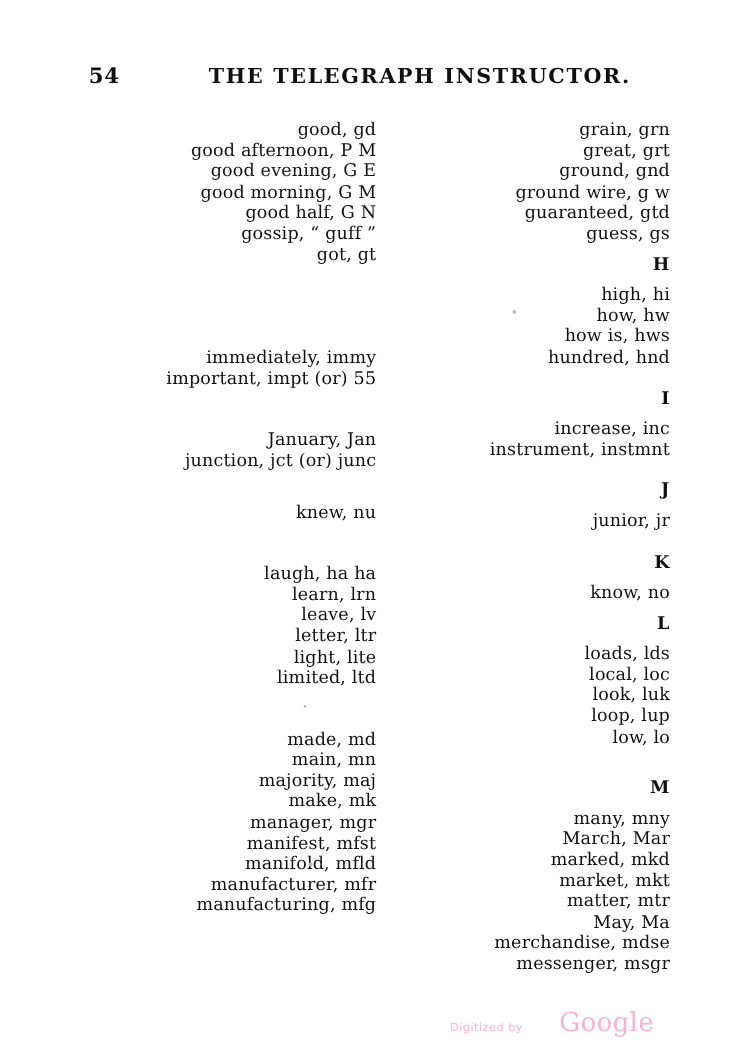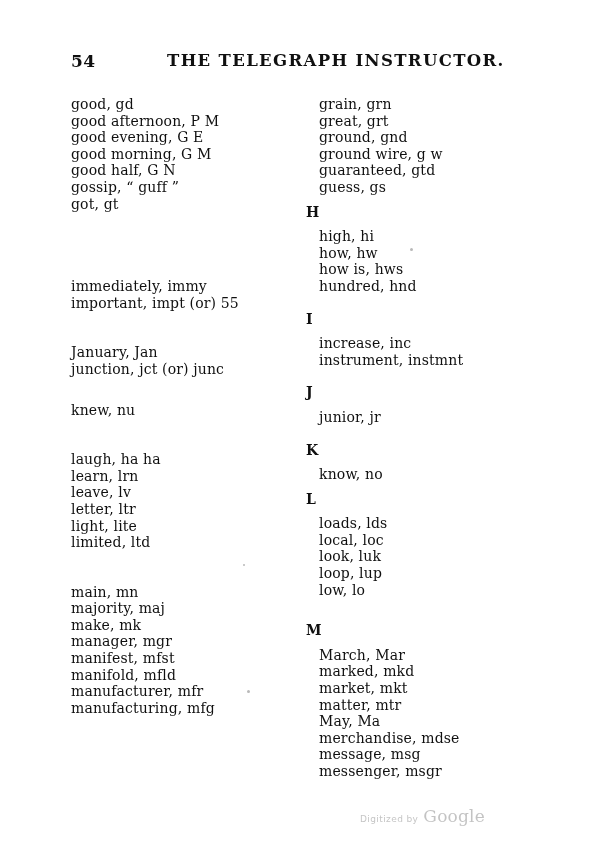--- a/index.html
+++ b/index.html
@@ -9,20 +9,21 @@
   }
 
   .page {
     position: relative;
     width: 600px;
     height: 849px;
     background: #ffffff;
     overflow: hidden;
     font-family: "DejaVu Serif", "Liberation Serif", serif;
     color: #101010;
+    text-align: right;
   }
 
   
   .running-head {
     position: absolute;
     top: 50px;
     left: 71px;
     width: 440px;
     height: 22px;
   }
@@ -88,35 +89,36 @@
   .gap-xl { height: 33px; }
 
   
   .watermark {
     position: absolute;
     left: 360px;
     top: 806px;
     display: flex;
     align-items: baseline;
     opacity: 0.42;
-    color: #737373;
+    color: #ec4899;
     user-select: none;
   }
 
   .wm-prefix {
     font-size: 9px;
     letter-spacing: 0.4px;
     font-family: "DejaVu Sans", "Liberation Sans", sans-serif;
     margin-right: 5px;
   }
 
   .wm-brand {
-    font-size: 17px;
+    font-size: 21px;
     letter-spacing: 0.2px;
     font-family: "DejaVu Serif", "Liberation Serif", serif;
+    margin-left: 24px;
   }
 
   
   .speck {
     position: absolute;
     background: #b9b9b9;
     border-radius: 50%;
   }
 </style>
 </head>
@@ -158,20 +160,21 @@
       <div class="group">
         <div class="entry">laugh, ha ha</div>
         <div class="entry">learn, lrn</div>
         <div class="entry">leave, lv</div>
         <div class="entry">letter, ltr</div>
         <div class="entry">light, lite</div>
         <div class="entry">limited, ltd</div>
       </div>
       <div class="gap-xl"></div>
       <div class="group">
+        <div class="entry">made, md</div>
         <div class="entry">main, mn</div>
         <div class="entry">majority, maj</div>
         <div class="entry">make, mk</div>
         <div class="entry">manager, mgr</div>
         <div class="entry">manifest, mfst</div>
         <div class="entry">manifold, mfld</div>
         <div class="entry">manufacturer, mfr</div>
         <div class="entry">manufacturing, mfg</div>
       </div>
     </div>
@@ -219,27 +222,27 @@
         <div class="entry">loads, lds</div>
         <div class="entry">local, loc</div>
         <div class="entry">look, luk</div>
         <div class="entry">loop, lup</div>
         <div class="entry">low, lo</div>
       </div>
       <div class="gap-lg"></div>
       <div class="group">
         <div class="letter-heading">M</div>
         <div class="gap-sm"></div>
+        <div class="entry">many, mny</div>
         <div class="entry">March, Mar</div>
         <div class="entry">marked, mkd</div>
         <div class="entry">market, mkt</div>
         <div class="entry">matter, mtr</div>
         <div class="entry">May, Ma</div>
         <div class="entry">merchandise, mdse</div>
-        <div class="entry">message, msg</div>
         <div class="entry">messenger, msgr</div>
       </div>
     </div>
 
   <div class="watermark">
     <span class="wm-prefix">Digitized by</span>
     <span class="wm-brand">Google</span>
   </div>
 
   <span class="speck" style="left:410px; top:248px; width:3px; height:3px;"></span>

